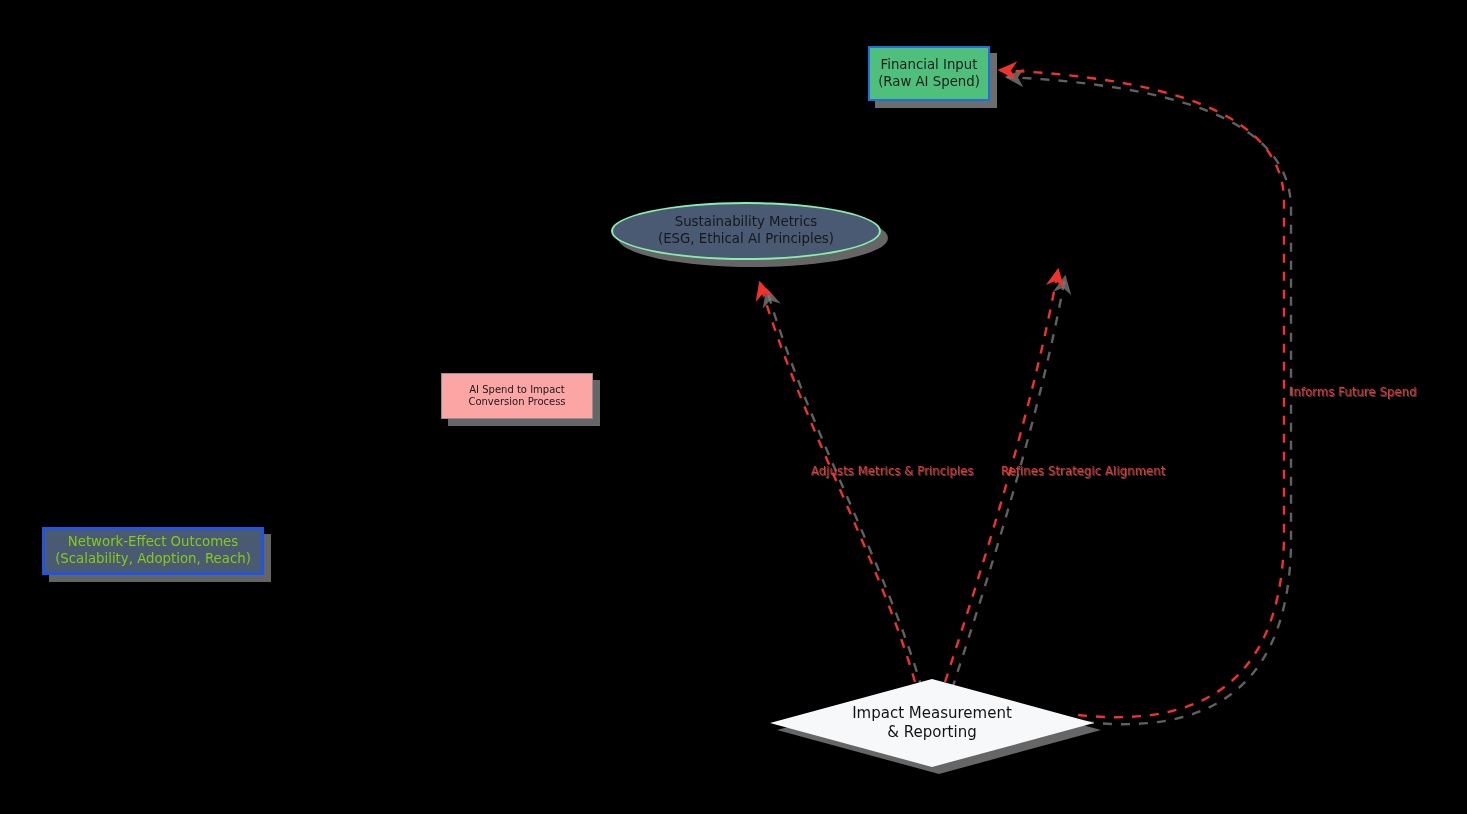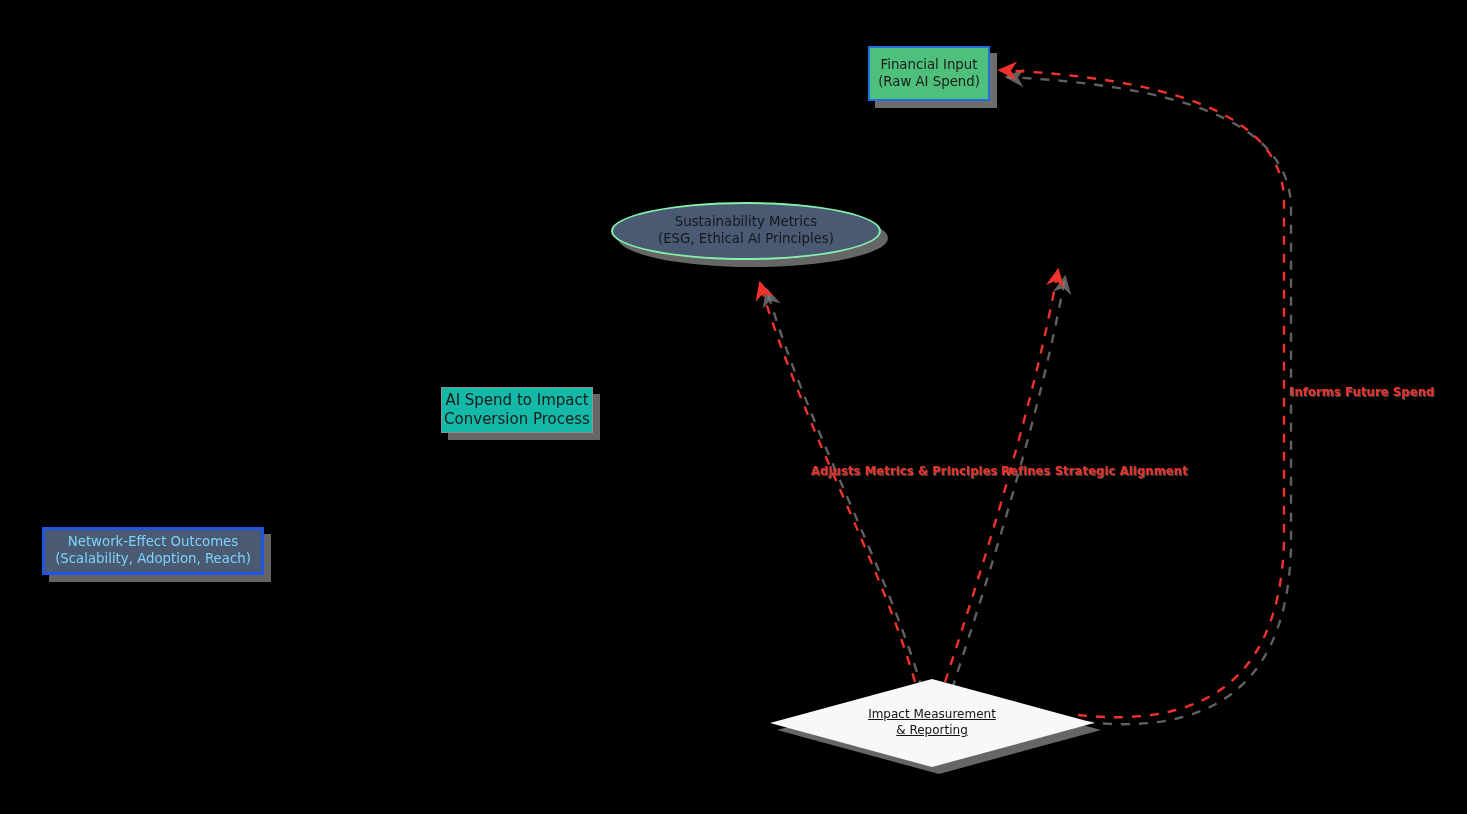--- a/index.html
+++ b/index.html
@@ -66,36 +66,36 @@
     left: 611px; top: 202px;
     width: 270px; height: 58px;
   }
   #node-purpose-alignment {
     left: 963px; top: 202px;
     width: 204px; height: 55px;
   }
 
   
   #node-conversion-process {
-    left: 441px; top: 387px;
+    left: 441px; top: 373px;
     width: 152px; height: 46px;
-    background: #14b8a6;
+    background: #fca5a5;
     border: 1px solid #8d9195;
     color: #1b1b1b;
-    font-size: 15px;
+    font-size: 10px;
     box-shadow: 7px 7px 0 0 rgba(128,128,128,0.8);
   }
 
   
   #node-network-effect-outcomes {
     left: 42px; top: 527px;
     width: 222px; height: 48px;
     background: #4a5a72;
     border: 3px solid #1f55e0;
-    color: #7dd3fc;
+    color: #84cc16;
     font-size: 13.3px;
     box-shadow: 7px 7px 0 0 rgba(128,128,128,0.78);
   }
 
   
   #node-human-centric-impact {
     left: 425px; top: 527px;
     width: 255px; height: 50px;
     background: #f0736e;
     border: 2px solid #1f55e0;
@@ -125,32 +125,31 @@
     clip-path: polygon(50% 0%, 100% 50%, 50% 100%, 0% 50%);
   }
   #node-impact-measurement-label {
     position: absolute;
     left: 0; top: 0;
     width: 324px; height: 88px;
     display: flex;
     align-items: center;
     justify-content: center;
     text-align: center;
-    font-size: 12px;
+    font-size: 15px;
     color: #131313;
     line-height: 1.3;
-    text-decoration: underline;
   }
 
   
   .edge-label {
     position: absolute;
     color: #f0322c;
     font-size: 11.6px;
-    font-weight: bold;
+    font-weight: normal;
     white-space: nowrap;
     text-shadow: 1px 1px 0 rgba(128,128,128,0.55);
     letter-spacing: 0.1px;
   }
   #edge-label-adjusts-metrics { left: 811px; top: 464px; text-align: right; }
   #edge-label-refines-alignment { left: 1001px; top: 464px; }
   #edge-label-informs-future-spend { left: 1290px; top: 385px; }
 </style>
 </head>
 <body>

